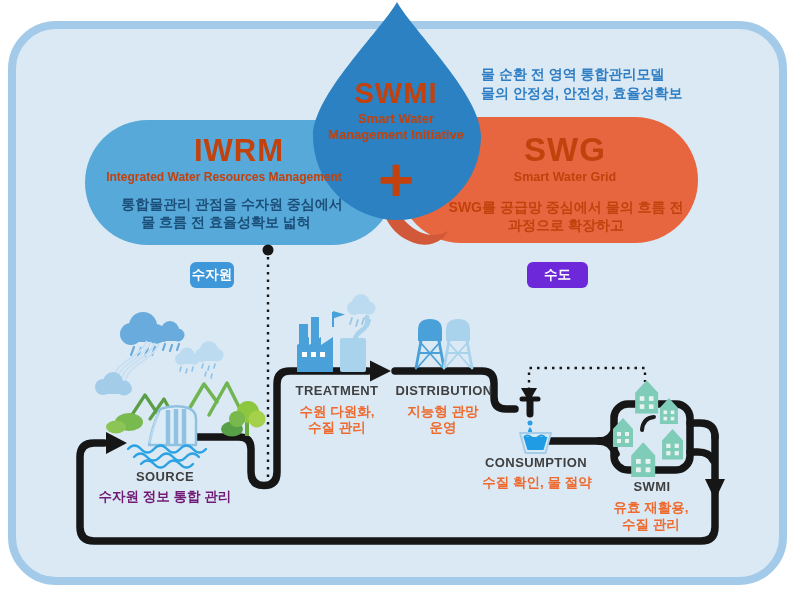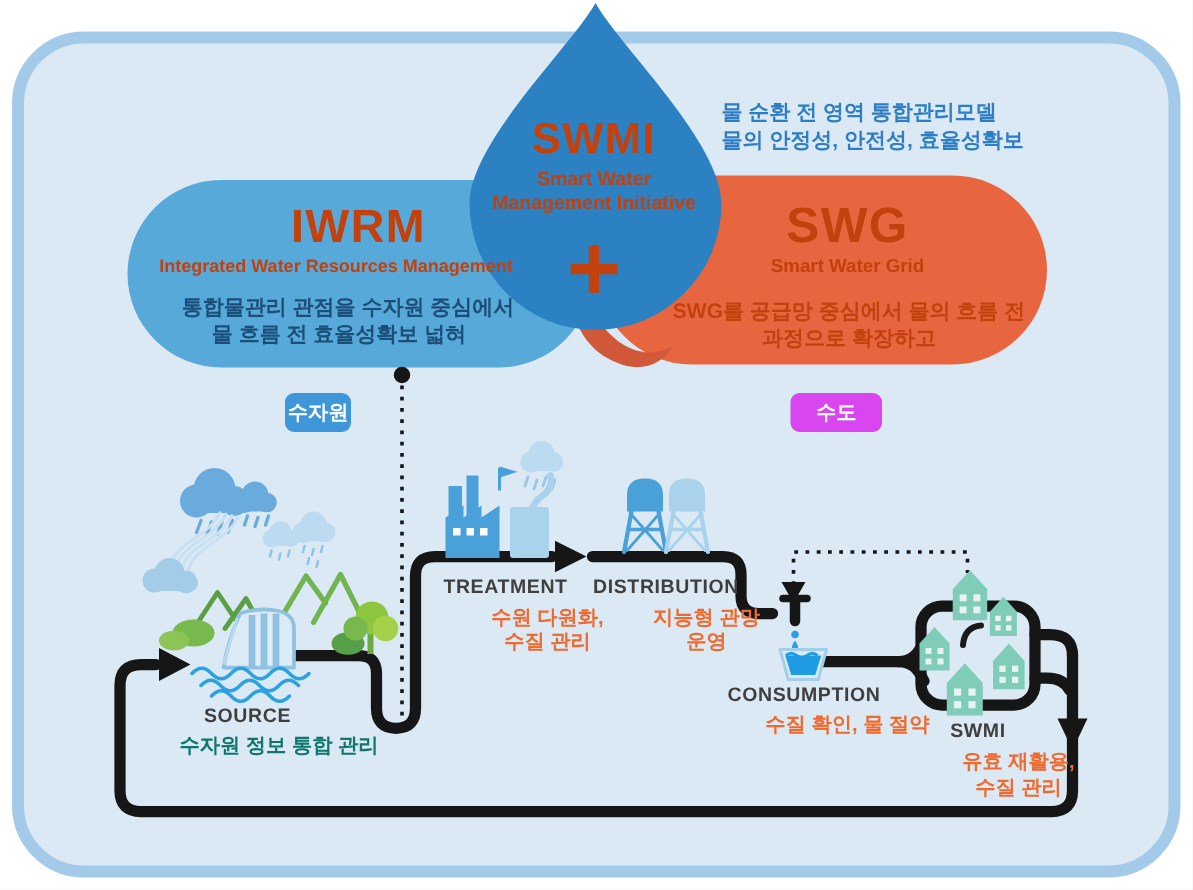--- a/index.html
+++ b/index.html
@@ -5,23 +5,23 @@
   html,body{margin:0;padding:0;background:#ffffff;}
   .canvas{position:relative;width:795px;height:593px;background:#ffffff;overflow:hidden;
           font-family:"Liberation Sans","DejaVu Sans",sans-serif;}
   .panel{position:absolute;left:8px;top:21px;width:779px;height:564px;box-sizing:border-box;
          background:#dbe9f4;border:8px solid #a3cbe9;border-radius:48px;}
   .gfx{position:absolute;left:0;top:0;width:795px;height:593px;}
   .t{position:absolute;font-weight:bold;white-space:nowrap;line-height:1.15;}
   .c{transform:translateX(-50%);text-align:center;}
   .white{color:#c2410c;}
   .navy{color:#1b4e78;}
-  .blue{color:#0f766e;margin-left:21px;}
+  .blue{color:#701a75;}
   .mblue{color:#2d7ec4;}
-  .orange{color:#ee6a2e;margin-left:28px;}
+  .orange{color:#ee6a2e;}
   .dark{color:#3f3f3f;}
   .badge{position:absolute;height:26px;border-radius:6px;color:#fff;font-weight:bold;
          font-size:13.5px;text-align:center;line-height:26px;}
 </style>
 </head>
 <body>
 
 <div class="canvas">
 
   <div class="panel"></div>
@@ -243,21 +243,21 @@
   <div class="t c navy" style="left:226px;top:214px;font-size:14px;">물 흐름 전 효율성확보 넓혀</div>
 
   <div class="t c white" style="left:565px;top:131px;font-size:33px;letter-spacing:1px;">SWG</div>
   <div class="t c white" style="left:565px;top:170px;font-size:12.5px;font-weight:600;">Smart Water Grid</div>
   <div class="t c white" style="left:566px;top:199px;font-size:14px;">SWG를 공급망 중심에서 물의 흐름 전</div>
   <div class="t c white" style="left:566px;top:217px;font-size:14px;">과정으로 확장하고</div>
 
   <div class="t c white" style="left:396px;top:149px;font-size:62px;line-height:62px;font-weight:bold;">+</div>
 
   <div class="badge" style="left:190px;top:262px;width:44px;background:#3e97d8;">수자원</div>
-  <div class="badge" style="left:527px;top:262px;width:61px;background:#d946ef;">수도</div>
+  <div class="badge" style="left:527px;top:262px;width:61px;background:#6d28d9;">수도</div>
 
   <div class="t c dark" style="left:165px;top:470px;font-size:13px;letter-spacing:0.4px;">SOURCE</div>
   <div class="t c blue" style="left:165px;top:489px;font-size:13.5px;">수자원 정보 통합 관리</div>
 
   <div class="t c dark" style="left:337px;top:384px;font-size:13px;letter-spacing:0.4px;">TREATMENT</div>
   <div class="t c orange" style="left:337px;top:404px;font-size:13.5px;">수원 다원화,</div>
   <div class="t c orange" style="left:337px;top:420px;font-size:13.5px;">수질 관리</div>
 
   <div class="t c dark" style="left:444px;top:384px;font-size:13px;letter-spacing:0.4px;">DISTRIBUTION</div>
   <div class="t c orange" style="left:443px;top:404px;font-size:13.5px;">지능형 관망</div>

